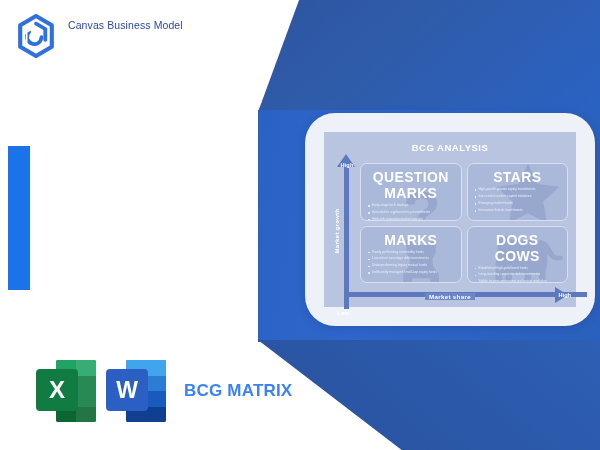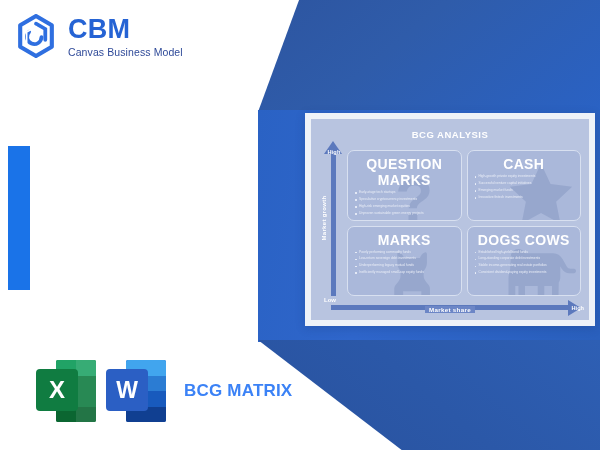--- a/index.html
+++ b/index.html
@@ -133,23 +133,24 @@
   }
 
   
   #bcg-card {
     position: absolute;
     left: 305px;
     top: 113px;
     width: 290px;
     height: 213px;
     background: #eef2f8;
-    padding: 6px;
+    padding: 19px;
     box-shadow: 0 2px 9px rgba(20, 40, 90, 0.22);
     z-index: 4;
+    border-radius: 30px;
   }
 
   #bcg-inner {
     position: relative;
     width: 100%;
     height: 100%;
     background: #b8c4e0;
     padding: 6px 7px 6px 7px;
   }
 
@@ -401,21 +402,20 @@
   <div id="accent-bar"></div>
 
   <div id="brand">
     <svg id="brand-mark" viewBox="0 0 64 64">
       <path d="M32 3 L55 16.5 L55 47.5 L32 61 L9 47.5 L9 16.5 Z" fill="none" stroke="#2f6fe0" stroke-width="6" stroke-linejoin="round"></path>
       <path d="M32 14 L45.5 21.8 L45.5 37.5" fill="none" stroke="#2f6fe0" stroke-width="5.5" stroke-linecap="round"></path>
       <path d="M22 26 a10.5 10.5 0 1 0 18 7.5" fill="none" stroke="#2f6fe0" stroke-width="5.5" stroke-linecap="round"></path>
       <path d="M18.5 42 L18.5 26.2 L32 18.4" fill="none" stroke="#ffffff" stroke-width="2.2" stroke-linecap="round"></path>
     </svg>
     <div id="brand-text">
-      <div id="brand-title">CBM</div>
       <div id="brand-sub">Canvas Business Model</div>
     </div>
   </div>
 
 
   <div id="filetypes">
 
     <div class="app-icon" id="excel-icon">
       <div class="excel-back">
         <i class="r1"></i>
@@ -466,21 +466,21 @@
             <div class="q-item">Speculative cryptocurrency investments</div>
             <div class="q-item">High-risk emerging market equities</div>
             <div class="q-item">Unproven sustainable green energy projects</div>
           </div>
         </div>
 
         <div class="quadrant">
           <svg class="q-watermark" id="wm-star" width="74" height="74" viewBox="0 0 24 24">
             <path fill="currentColor" d="M12 1.8l3.1 6.6 7 .9-5.2 4.9 1.4 7.1L12 17.8 5.7 21.3l1.4-7.1L1.9 9.3l7-.9z"></path>
           </svg>
-          <div class="q-title">CASH</div>
+          <div class="q-title">STARS</div>
           <div class="q-list">
             <div class="q-item">High-growth private equity investments</div>
             <div class="q-item">Successful venture capital initiatives</div>
             <div class="q-item">Emerging market funds</div>
             <div class="q-item">Innovative fintech investments</div>
           </div>
         </div>
 
         <div class="quadrant">
           <svg class="q-watermark" id="wm-dog" width="56" height="56" viewBox="0 0 24 24">

